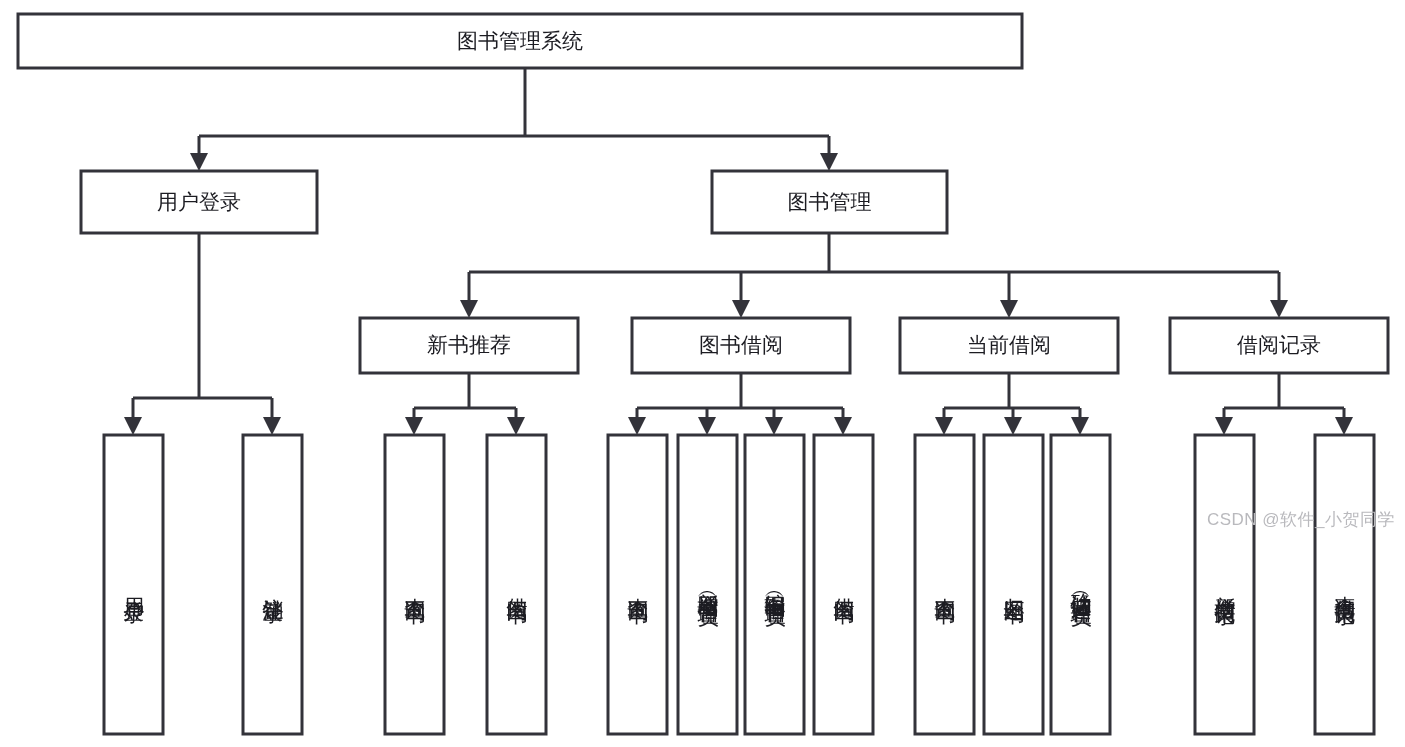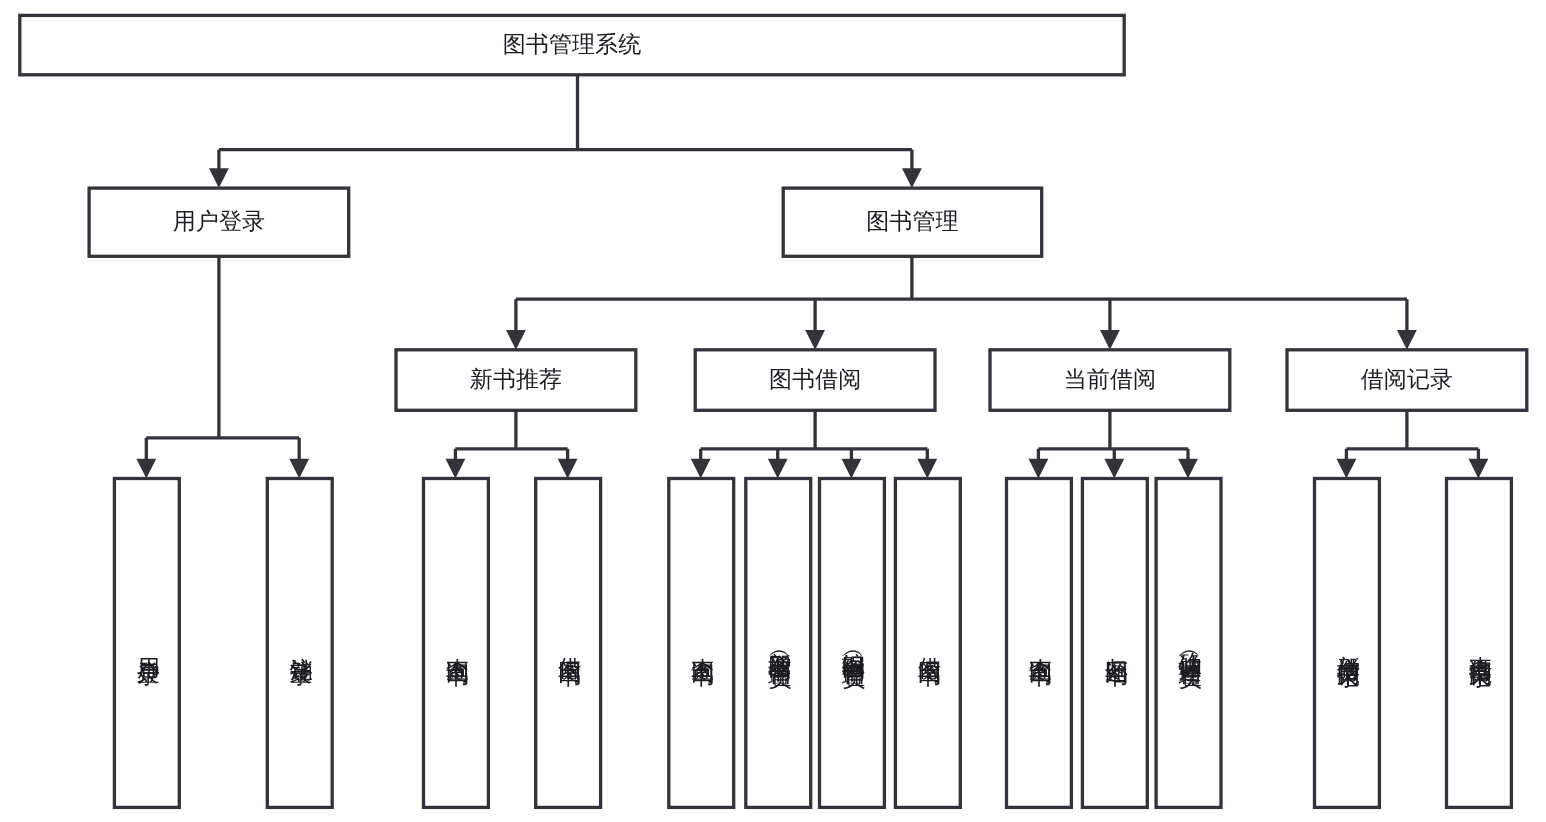--- a/index.html
+++ b/index.html
@@ -202,13 +202,14 @@
       <div class="vtext-wrap" style="left: 1051px; top: 435px; width: 59px; height: 299px;">
         <span class="vtext">确认归还（管理员）</span>
       </div>
       <div class="vtext-wrap" style="left: 1195px; top: 435px; width: 59px; height: 299px;">
         <span class="vtext">新增借阅记录</span>
       </div>
       <div class="vtext-wrap" style="left: 1315px; top: 435px; width: 59px; height: 299px;">
         <span class="vtext">查询借阅记录</span>
       </div>
     </div>
+  <div id="watermark">CSDN @软件_小贺同学</div>
 </div>
 
 </body></html>

